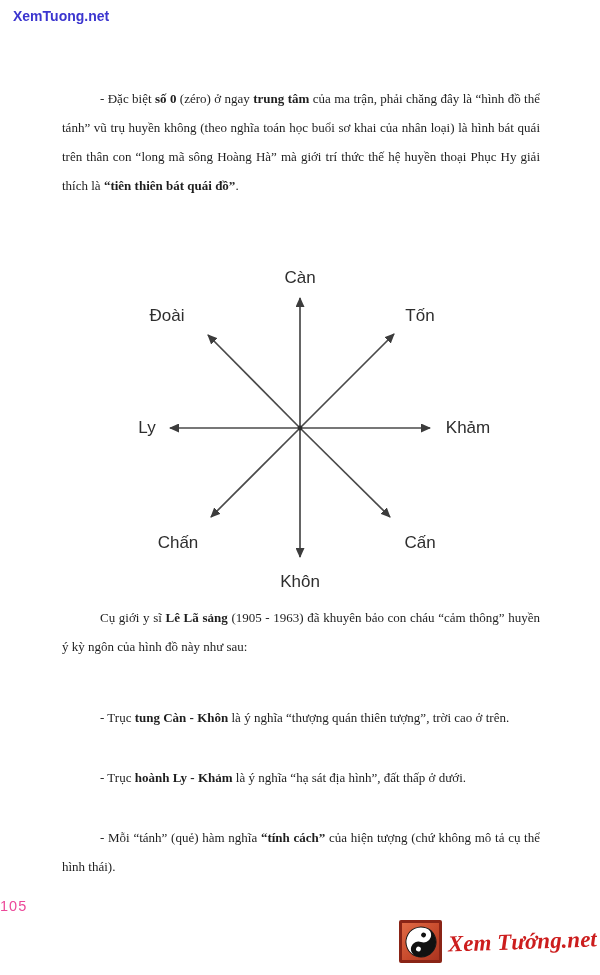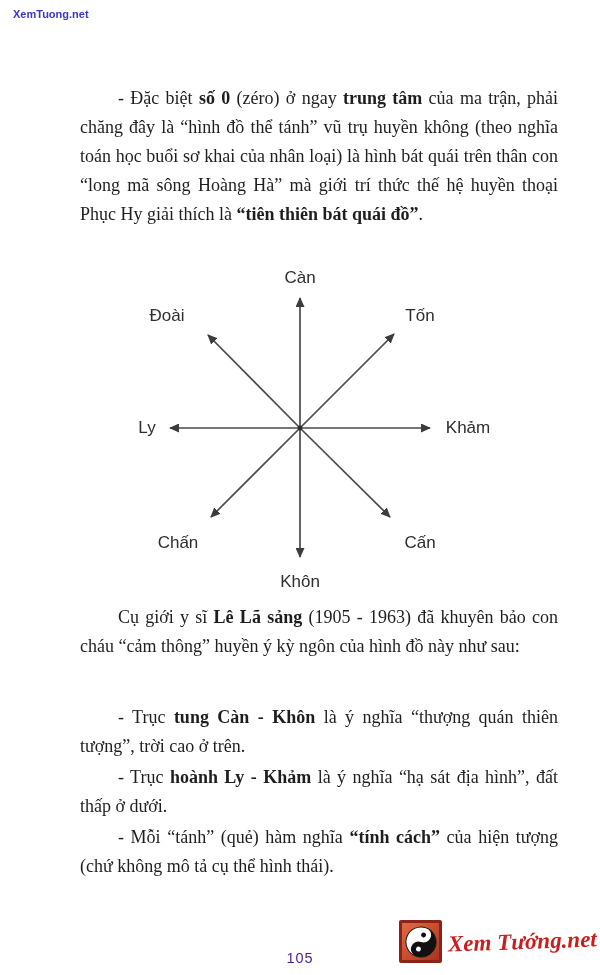--- a/index.html
+++ b/index.html
@@ -7,26 +7,26 @@
     width: 600px; height: 975px;
     background: #ffffff;
     position: relative;
     overflow: hidden;
     font-family: "Liberation Serif", serif;
     color: #1e1e1e;
   }
   .watermark {
     position: absolute; top: 8px; left: 13px;
     font-family: "Liberation Sans", sans-serif;
-    font-weight: bold; font-size: 11px;
+    font-weight: bold; font-size: 14px;
     color: #3b35cf;
   }
   .para {
-    position: absolute; left: 80px; width: 478px;
-    font-size: 18px; line-height: 29px;
+    position: absolute; left: 62px; width: 478px;
+    font-size: 13px; line-height: 29px;
     text-align: justify; text-indent: 38px;
     margin: 0;
   }
   .para b { font-weight: bold; }
   .p1 { top: 84px; }
   .p2 { top: 603px; }
   .p3 { top: 703px; }
   .p4 { top: 763px; }
   .p5 { top: 823px; }
 
@@ -40,24 +40,23 @@
   .pos-can  { left: 280px; top: 20px; }
   .pos-doai { left: 147px; top: 58px; }
   .pos-ton  { left: 400px; top: 58px; }
   .pos-ly   { left: 127px; top: 170px; }
   .pos-kham { left: 448px; top: 170px; }
   .pos-chan { left: 158px; top: 285px; }
   .pos-canq { left: 400px; top: 285px; }
   .pos-khon { left: 280px; top: 324px; }
 
   .pagenum {
-    position: absolute; top: 950px; left: 0; width: 600px;
-    text-align: center;
+    position: absolute; top: 898px; left: 0; width: 600px;
     font-family: "Liberation Sans", sans-serif;
-    font-size: 14.5px; color: #4c1d95; letter-spacing: 1px;
+    font-size: 14.5px; color: #ec4899; letter-spacing: 1px;
   }
   .logo {
     position: absolute; top: 920px; right: 3px;
     display: flex; align-items: center; gap: 6px;
   }
   .logo-square {
     width: 43px; height: 43px; box-sizing: border-box;
     background: linear-gradient(135deg, #e06a45 0%, #c74a2c 55%, #a93420 100%);
     border: 3px solid #8a2416; border-radius: 2px;
     display: flex; align-items: center; justify-content: center;

